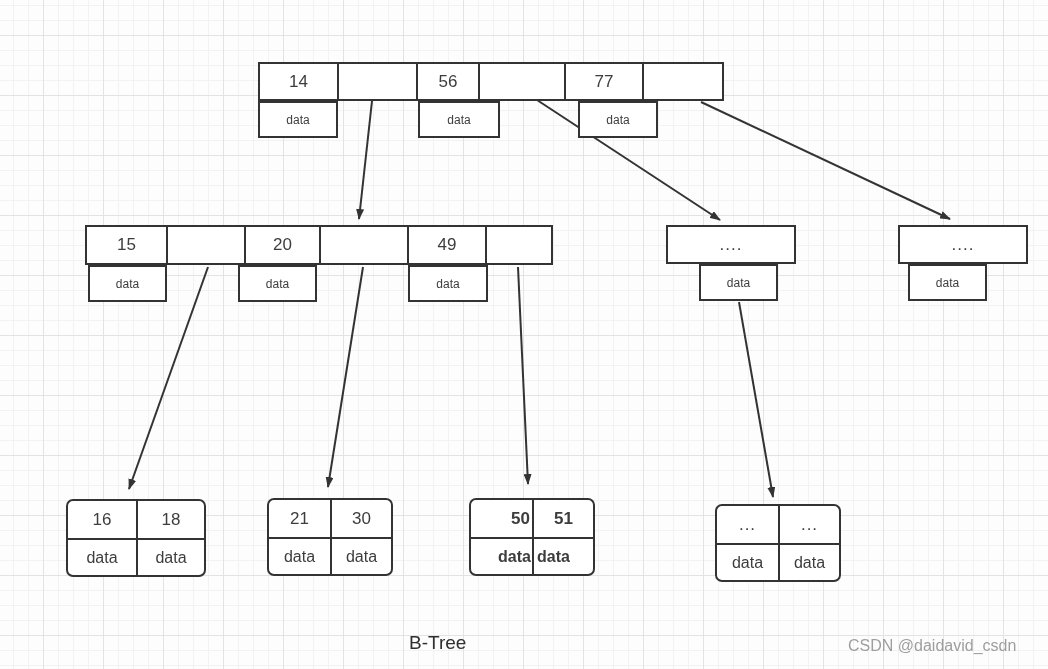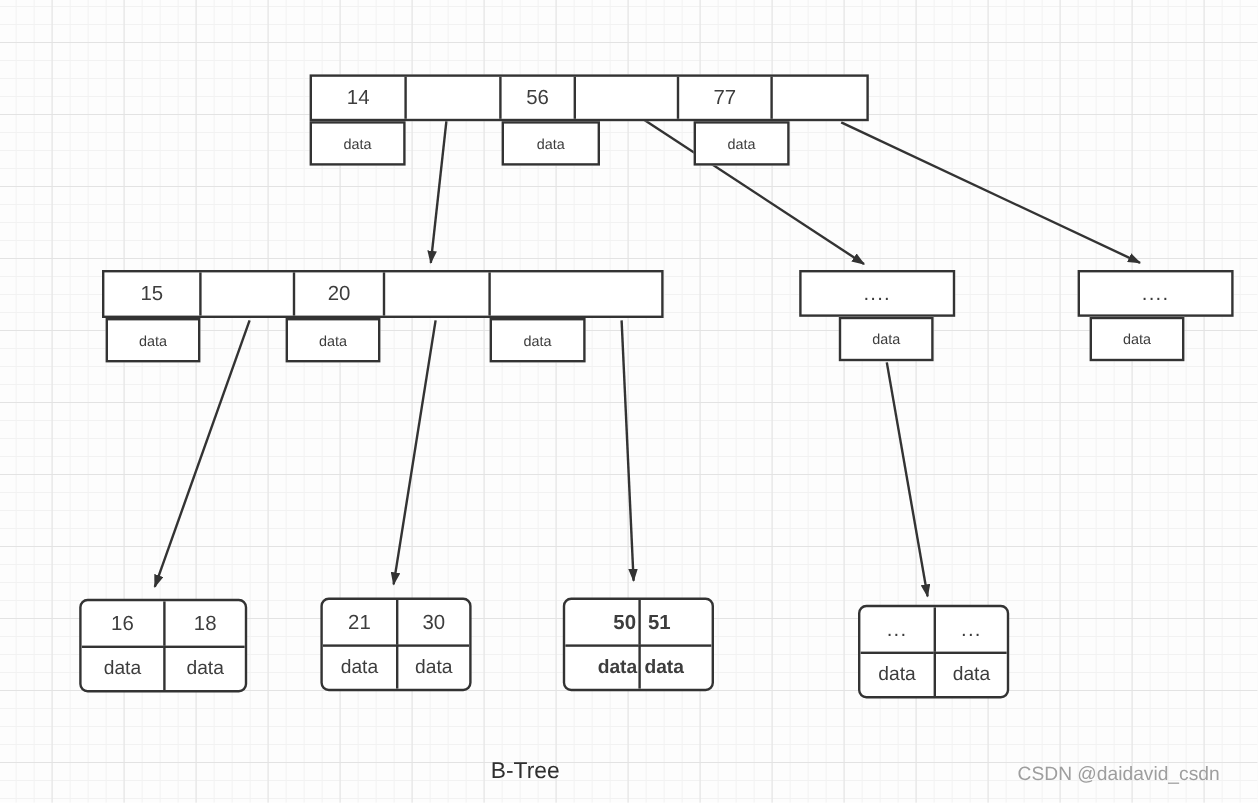--- a/index.html
+++ b/index.html
@@ -47,21 +47,21 @@
     display:grid; grid-template-columns:1fr 1fr; grid-template-rows:1fr 1fr;
     overflow:hidden;
   }
   .leaf .lcell {
     display:flex; align-items:center; justify-content:center;
     font-size:17px; color:#3d3d3d; box-sizing:border-box;
   }
   .leaf .lcell.c2 { border-left:2px solid #333; }
   .leaf .lcell.r2 { border-top:2px solid #333; font-size:16px; }
   .leaf-tight .k1 { justify-content:flex-end; padding-right:2px; }
-  .leaf-tight .k2 { justify-content:flex-start; padding-left:6px; }
+  .leaf-tight .k2 { justify-content:flex-start; padding-left:20px; }
   .leaf-tight .d1 { justify-content:flex-end; padding-right:1px; }
   .leaf-tight .d2 { justify-content:flex-start; padding-left:3px; }
 
   .title {
     position:absolute; left:409px; top:632px;
     font-size:19px; color:#2f2f2f;
   }
   .watermark {
     position:absolute; left:848px; top:637px;
     font-size:16px; color:#9e9e9e; white-space:nowrap;
@@ -97,20 +97,21 @@
   </div>
   <div class="databox" style="left:258px; top:101px; width:80px;">data</div>
   <div class="databox" style="left:418px; top:101px; width:82px;">data</div>
   <div class="databox" style="left:578px; top:101px; width:80px;">data</div>
 
   <div class="keyrow" style="left:85px; top:225px; width:468px; height:40px;">
     <div class="cell" style="width:79px;">15</div>
     <div class="cell" style="width:78px;"></div>
     <div class="cell" style="width:75px;">20</div>
     <div class="cell" style="width:88px;"></div>
+    <div class="cell" style="width:78px;">49</div>
     <div class="cell" style="width:66px;"></div>
   </div>
   <div class="databox" style="left:88px; top:265px; width:79px;">data</div>
   <div class="databox" style="left:238px; top:265px; width:79px;">data</div>
   <div class="databox" style="left:408px; top:265px; width:80px;">data</div>
 
   <div class="keyrow" style="left:666px; top:225px; width:130px; height:39px;">
     <div class="cell dots" style="width:126px;">....</div>
   </div>
   <div class="databox" style="left:699px; top:264px; width:79px;">data</div>

